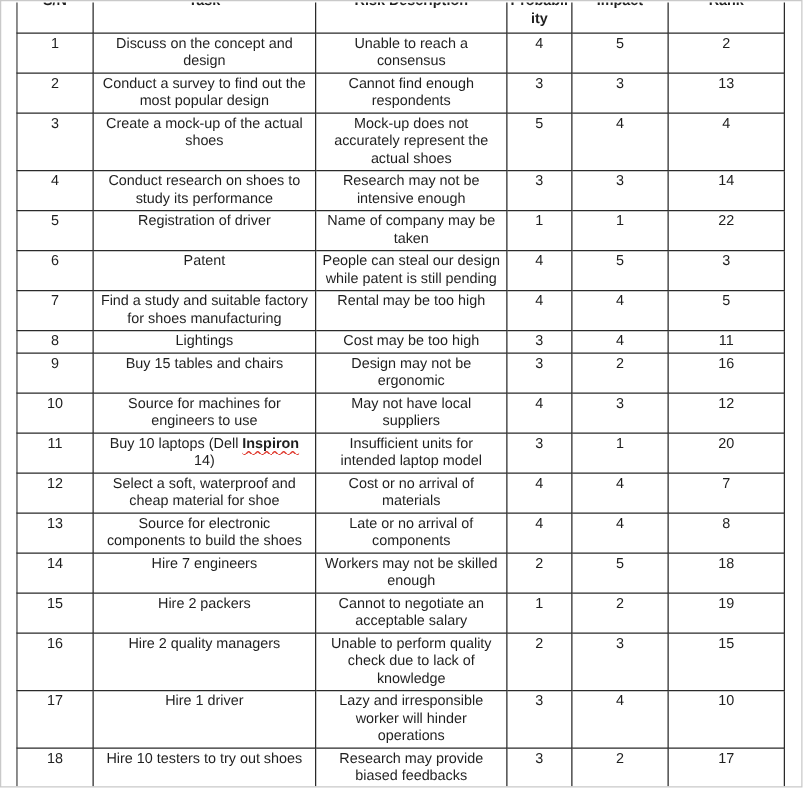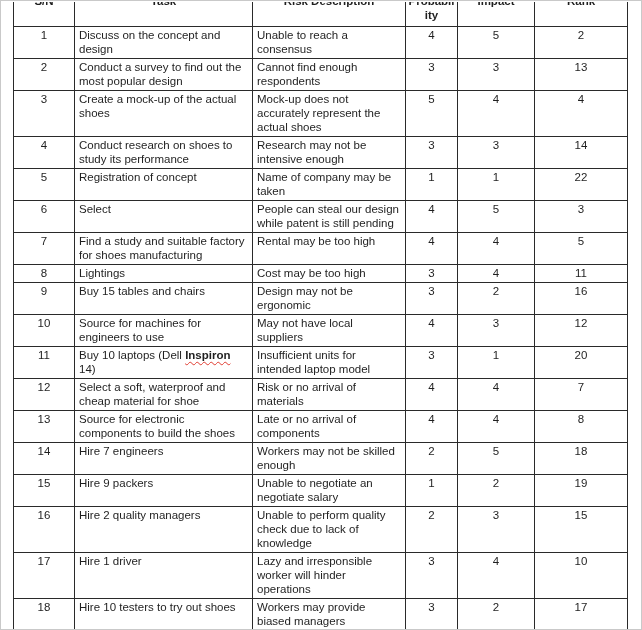--- a/index.html
+++ b/index.html
@@ -41,21 +41,21 @@
     padding:1px 4px 2px 4px;
     overflow:hidden;
     word-wrap:break-word;
   }
   th {
     font-weight:bold;
     text-align:center;
     padding:5px 2px 4px 2px;
   }
   .c-center { text-align:center; }
-  .c-left   { text-align:left; }
+  .c-left   { text-align:center; }
 
   .squiggle {
     text-decoration:underline;
     text-decoration-style:wavy;
     text-decoration-color:var(--squiggle-color, #e03c31);
     text-decoration-thickness:1px;
     text-underline-offset:2px;
     font-weight:bold;
   }
 </style>
@@ -110,29 +110,29 @@
         <tr>
           <td class="c-center">4</td>
           <td class="c-left">Conduct research on shoes to study its performance</td>
           <td class="c-left">Research may not be intensive enough</td>
           <td class="c-center">3</td>
           <td class="c-center">3</td>
           <td class="c-center">14</td>
         </tr>
         <tr>
           <td class="c-center">5</td>
-          <td class="c-left">Registration of concept</td>
+          <td class="c-left">Registration of driver</td>
           <td class="c-left">Name of company may be taken</td>
           <td class="c-center">1</td>
           <td class="c-center">1</td>
           <td class="c-center">22</td>
         </tr>
         <tr>
           <td class="c-center">6</td>
-          <td class="c-left">Select</td>
+          <td class="c-left">Patent</td>
           <td class="c-left">People can steal our design while patent is still pending</td>
           <td class="c-center">4</td>
           <td class="c-center">5</td>
           <td class="c-center">3</td>
         </tr>
         <tr>
           <td class="c-center">7</td>
           <td class="c-left">Find a study and suitable factory for shoes manufacturing</td>
           <td class="c-left">Rental may be too high</td>
           <td class="c-center">4</td>
@@ -167,21 +167,21 @@
           <td class="c-center">11</td>
           <td class="c-left">Buy 10 laptops (Dell <span class="squiggle">Inspiron</span> 14)</td>
           <td class="c-left">Insufficient units for intended laptop model</td>
           <td class="c-center">3</td>
           <td class="c-center">1</td>
           <td class="c-center">20</td>
         </tr>
         <tr>
           <td class="c-center">12</td>
           <td class="c-left">Select a soft, waterproof and cheap material for shoe</td>
-          <td class="c-left">Risk or no arrival of materials</td>
+          <td class="c-left">Cost or no arrival of materials</td>
           <td class="c-center">4</td>
           <td class="c-center">4</td>
           <td class="c-center">7</td>
         </tr>
         <tr>
           <td class="c-center">13</td>
           <td class="c-left">Source for electronic components to build the shoes</td>
           <td class="c-left">Late or no arrival of components</td>
           <td class="c-center">4</td>
           <td class="c-center">4</td>
@@ -190,22 +190,22 @@
         <tr>
           <td class="c-center">14</td>
           <td class="c-left">Hire 7 engineers</td>
           <td class="c-left">Workers may not be skilled enough</td>
           <td class="c-center">2</td>
           <td class="c-center">5</td>
           <td class="c-center">18</td>
         </tr>
         <tr>
           <td class="c-center">15</td>
-          <td class="c-left">Hire 9 packers</td>
-          <td class="c-left">Unable to negotiate an negotiate salary</td>
+          <td class="c-left">Hire 2 packers</td>
+          <td class="c-left">Cannot to negotiate an acceptable salary</td>
           <td class="c-center">1</td>
           <td class="c-center">2</td>
           <td class="c-center">19</td>
         </tr>
         <tr>
           <td class="c-center">16</td>
           <td class="c-left">Hire 2 quality managers</td>
           <td class="c-left">Unable to perform quality check due to lack of knowledge</td>
           <td class="c-center">2</td>
           <td class="c-center">3</td>
@@ -215,21 +215,21 @@
           <td class="c-center">17</td>
           <td class="c-left">Hire 1 driver</td>
           <td class="c-left">Lazy and irresponsible worker will hinder operations</td>
           <td class="c-center">3</td>
           <td class="c-center">4</td>
           <td class="c-center">10</td>
         </tr>
         <tr>
           <td class="c-center">18</td>
           <td class="c-left">Hire 10 testers to try out shoes</td>
-          <td class="c-left">Workers may provide biased managers</td>
+          <td class="c-left">Research may provide biased feedbacks</td>
           <td class="c-center">3</td>
           <td class="c-center">2</td>
           <td class="c-center">17</td>
         </tr>
       </tbody>
   </table>
 </div>
 
 <div class="frame"></div>
 

